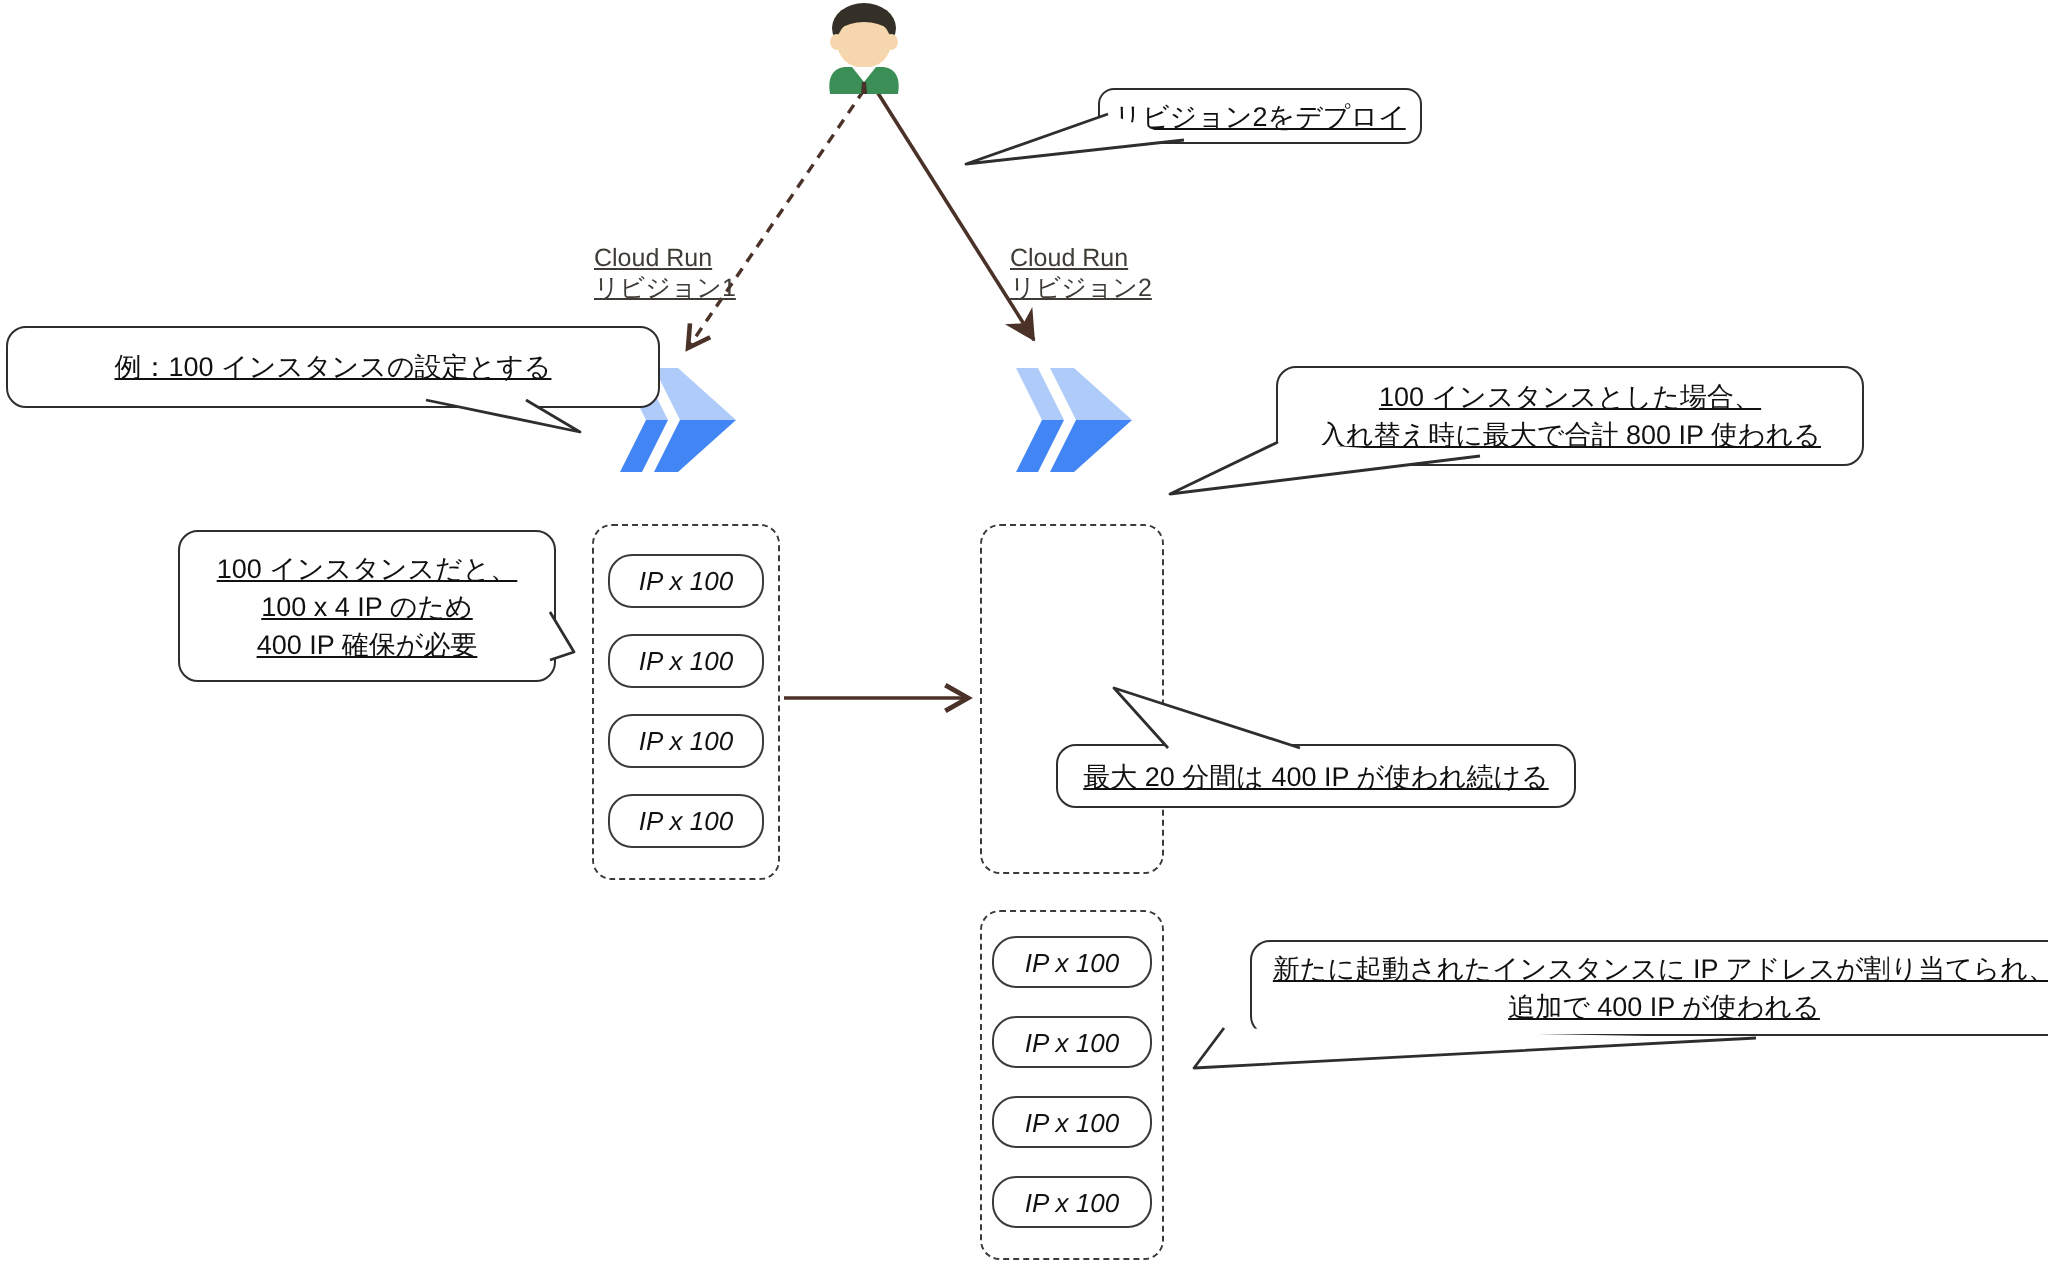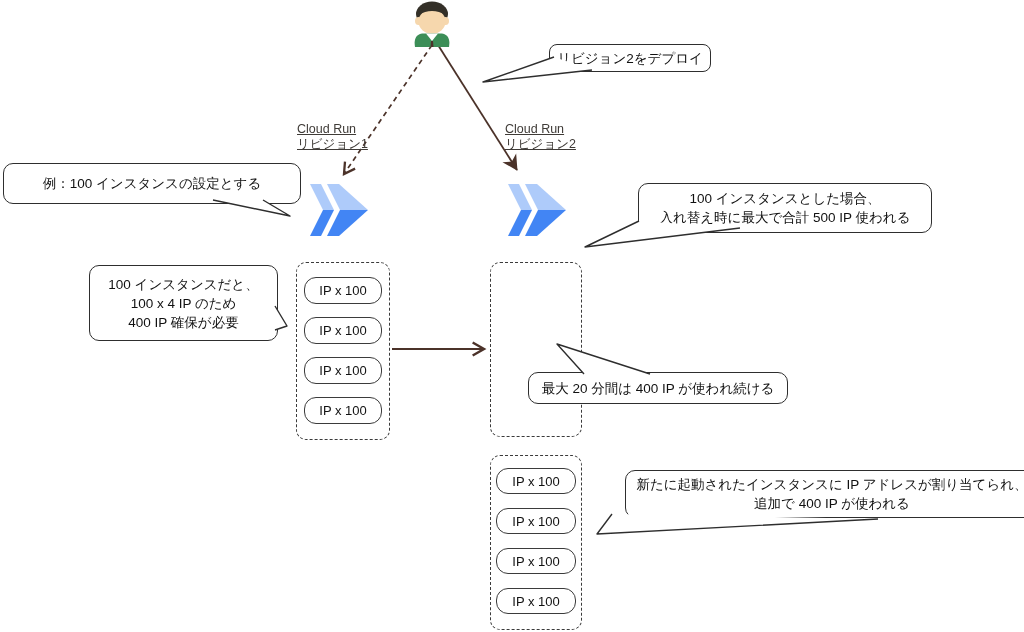--- a/index.html
+++ b/index.html
@@ -7,33 +7,34 @@
     position:relative;width:1024px;height:632px;background:#ffffff;overflow:hidden;
     font-family:"Liberation Sans","DejaVu Sans",sans-serif;color:#111;
   }
   .layer{position:absolute;left:0;top:0;width:1024px;height:632px;pointer-events:none;}
   .abs{position:absolute;}
   .callout{
     position:absolute;background:#fff;border:1.5px solid #2e2e2e;border-radius:10px;
     display:flex;flex-direction:column;align-items:center;justify-content:center;
     font-size:13.5px;line-height:19px;text-align:center;color:#111;box-sizing:border-box;
     z-index:2;
+    text-decoration:underline;
   }
   .tail-layer{z-index:3;}
   .cr-label{
     position:absolute;font-size:12.5px;line-height:15px;color:#3f3b37;white-space:nowrap;z-index:1;text-decoration:underline;
   }
   .dashed-group{
     position:absolute;border:1.6px dashed #3b3b3b;border-radius:10px;box-sizing:border-box;
     display:flex;flex-direction:column;align-items:center;background:transparent;z-index:1;
   }
   .ip-box{
     background:#fff;border:1.5px solid #3b3b3b;border-radius:12px;
     width:78px;height:27px;display:flex;align-items:center;justify-content:center;
-    font-size:13px;color:#111;box-sizing:border-box;flex:none;
+    font-size:13px;color:#111;box-sizing:border-box;flex:none;font-style:italic;
   }
   .grp-rev1{left:296px;top:262px;width:94px;height:178px;padding-top:14px;gap:13px;}
   .grp-rev2-old{left:490px;top:262px;width:92px;height:175px;}
   .grp-rev2-new{left:490px;top:455px;width:92px;height:175px;padding-top:12px;gap:14px;}
   .grp-rev2-new .ip-box{width:80px;height:26px;}
 </style>
 </head>
 <body>
 
 <div class="canvas">
@@ -82,33 +83,33 @@
     <polygon points="0,0 11,0 24,26 13,26" fill="#aecbfa"></polygon>
     <polygon points="13,26 24,26 11,52 0,52" fill="#4285f4"></polygon>
     <polygon points="17,0 29,0 58,26 30,26" fill="#aecbfa"></polygon>
     <polygon points="30,26 58,26 29,52 17,52" fill="#4285f4"></polygon>
   </svg>
 
   <div class="callout" style="left:549px;top:44px;width:162px;height:28px;border-radius:8px;">
     <div>リビジョン2をデプロイ</div>
   </div>
 
-  <div class="callout" style="left:3px;top:163px;width:298px;height:41px;">
+  <div class="callout" style="left:3px;top:163px;width:327px;height:41px;">
     <div>例：100 インスタンスの設定とする</div>
   </div>
 
   <div class="callout" style="left:89px;top:265px;width:189px;height:76px;">
     <div>100 インスタンスだと、</div>
     <div>100 x 4 IP のため</div>
     <div>400 IP 確保が必要</div>
   </div>
 
   <div class="callout" style="left:638px;top:183px;width:294px;height:50px;">
     <div>100 インスタンスとした場合、</div>
-    <div>入れ替え時に最大で合計 500 IP 使われる</div>
+    <div>入れ替え時に最大で合計 800 IP 使われる</div>
   </div>
 
   <div class="callout" style="left:528px;top:372px;width:260px;height:32px;text-align:center;">
     <div>最大 20 分間は 400 IP が使われ続ける</div>
   </div>
 
   <div class="callout" style="left:606px;top:470px;width:414px;height:48px;margin-left:19px;">
     <div>新たに起動されたインスタンスに IP アドレスが割り当てられ、</div>
     <div>追加で 400 IP が使われる</div>
   </div>

